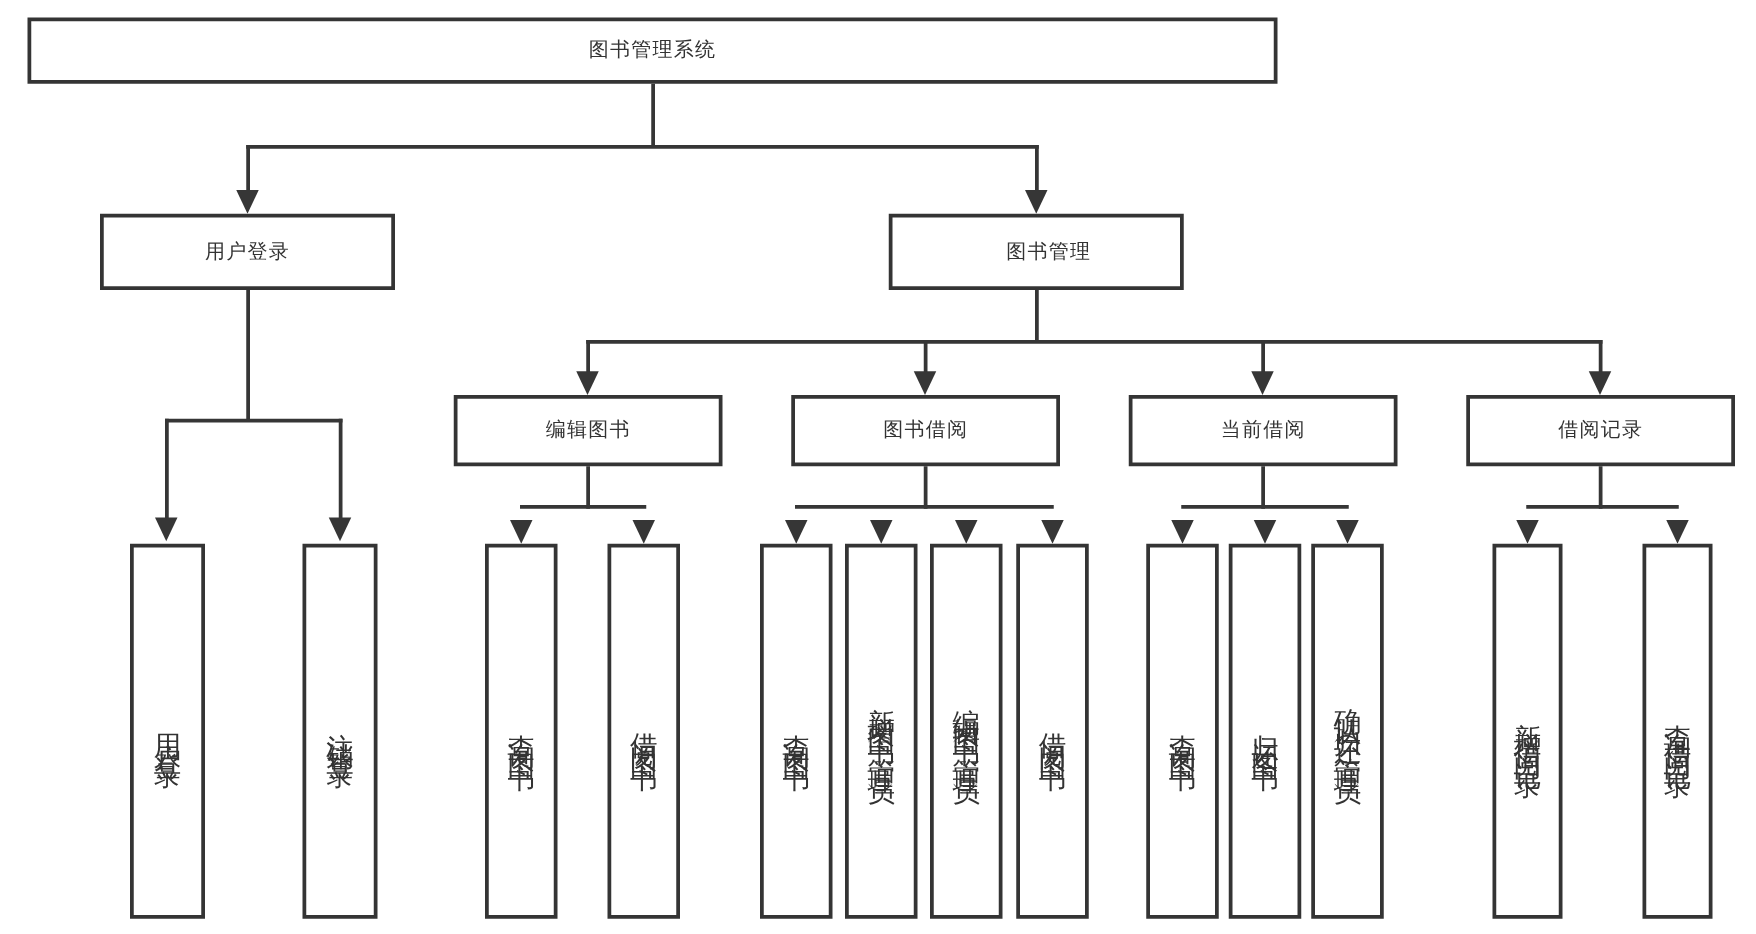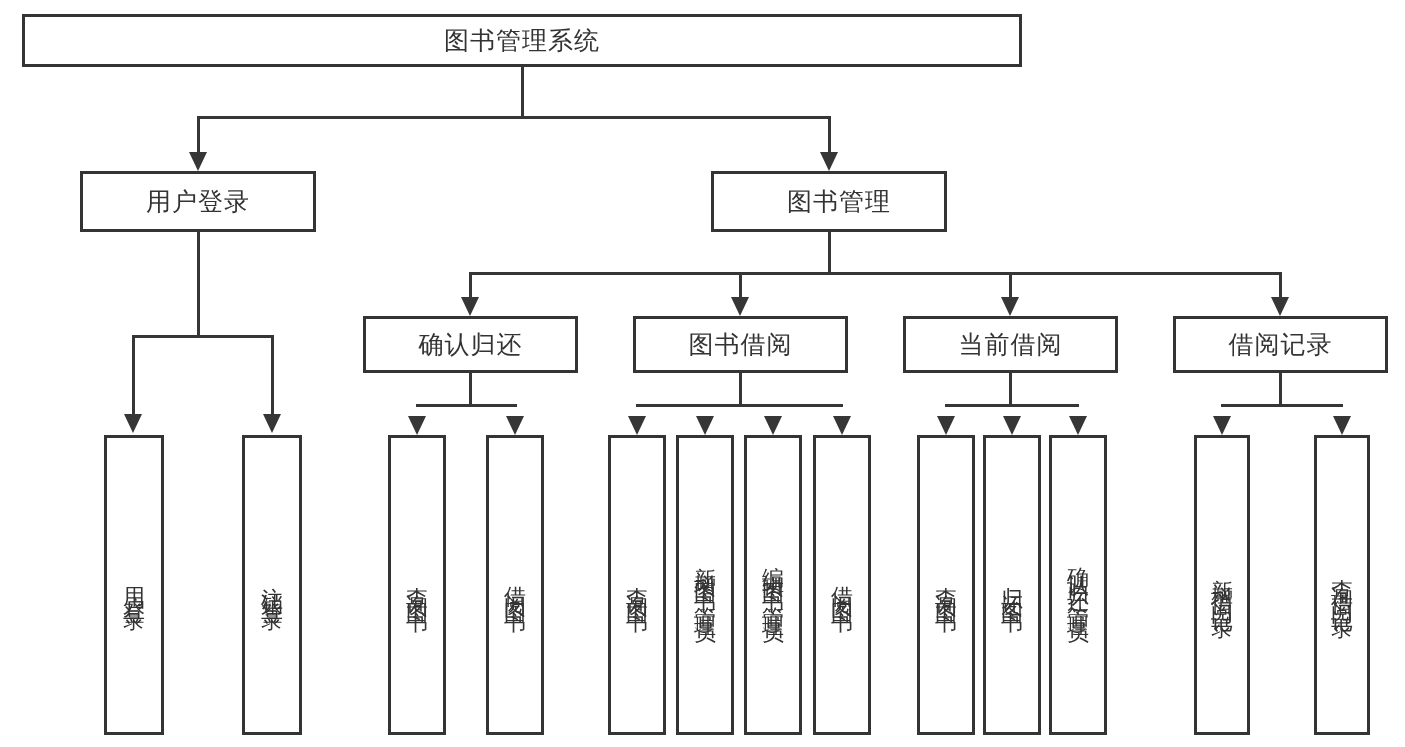--- a/index.html
+++ b/index.html
@@ -14,21 +14,21 @@
   .box {
     position: absolute;
     border: 3px solid #343434;
     background: #ffffff;
     box-sizing: border-box;
     display: flex;
     align-items: center;
     justify-content: center;
     color: #333333;
   }
-  .hbox { font-size: 25px; letter-spacing: 1px; }
+  .hbox { font-size: 16px; letter-spacing: 1px; }
   .vbox span {
     writing-mode: vertical-lr;
     text-orientation: mixed;
     font-size: 22px;
     letter-spacing: 8px;
     line-height: 1;
     color: #333333;
     white-space: nowrap;
   }
   .line {
@@ -87,21 +87,21 @@
   <div class="line" style="left:469px; top:272px; width:3px; height:27px;"></div>
   <div class="arrow" style="left:461px; top:297px;"></div>
   <div class="line" style="left:739px; top:272px; width:3px; height:27px;"></div>
   <div class="arrow" style="left:731px; top:297px;"></div>
   <div class="line" style="left:1009px; top:272px; width:3px; height:27px;"></div>
   <div class="arrow" style="left:1001px; top:297px;"></div>
   <div class="line" style="left:1279px; top:272px; width:3px; height:27px;"></div>
   <div class="arrow" style="left:1271px; top:297px;"></div>
 
   <div class="box hbox" style="left:363px; top:316px; width:215px; height:57px;">
-    <span>确认归还</span>
+    <span>编辑图书</span>
   </div>
   <div class="box hbox" style="left:633px; top:316px; width:215px; height:57px;">
     <span>图书借阅</span>
   </div>
   <div class="box hbox" style="left:903px; top:316px; width:215px; height:57px;">
     <span>当前借阅</span>
   </div>
   <div class="box hbox" style="left:1173px; top:316px; width:215px; height:57px;">
     <span>借阅记录</span>
   </div>

